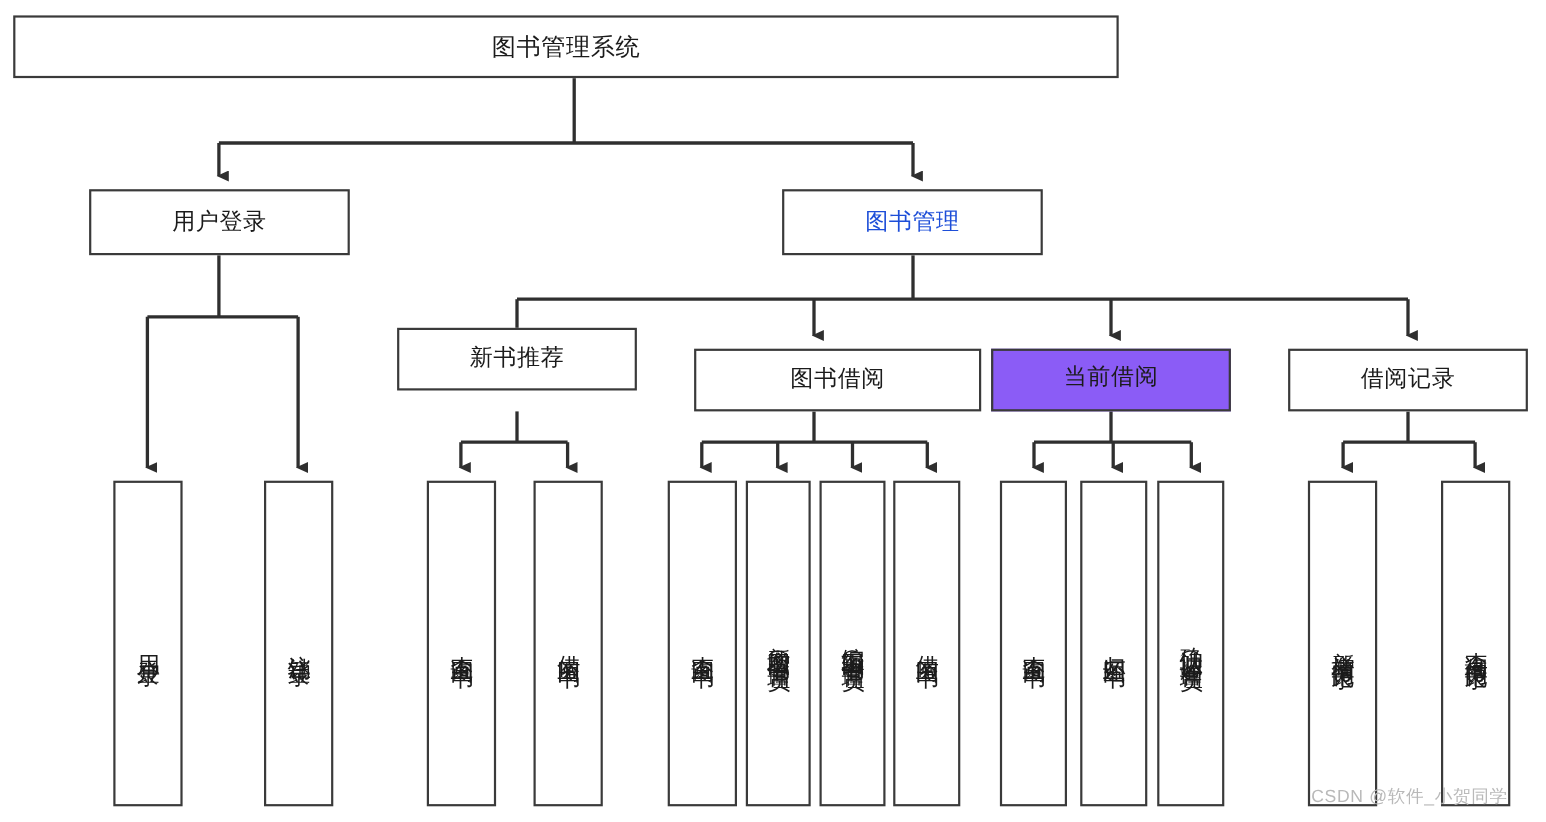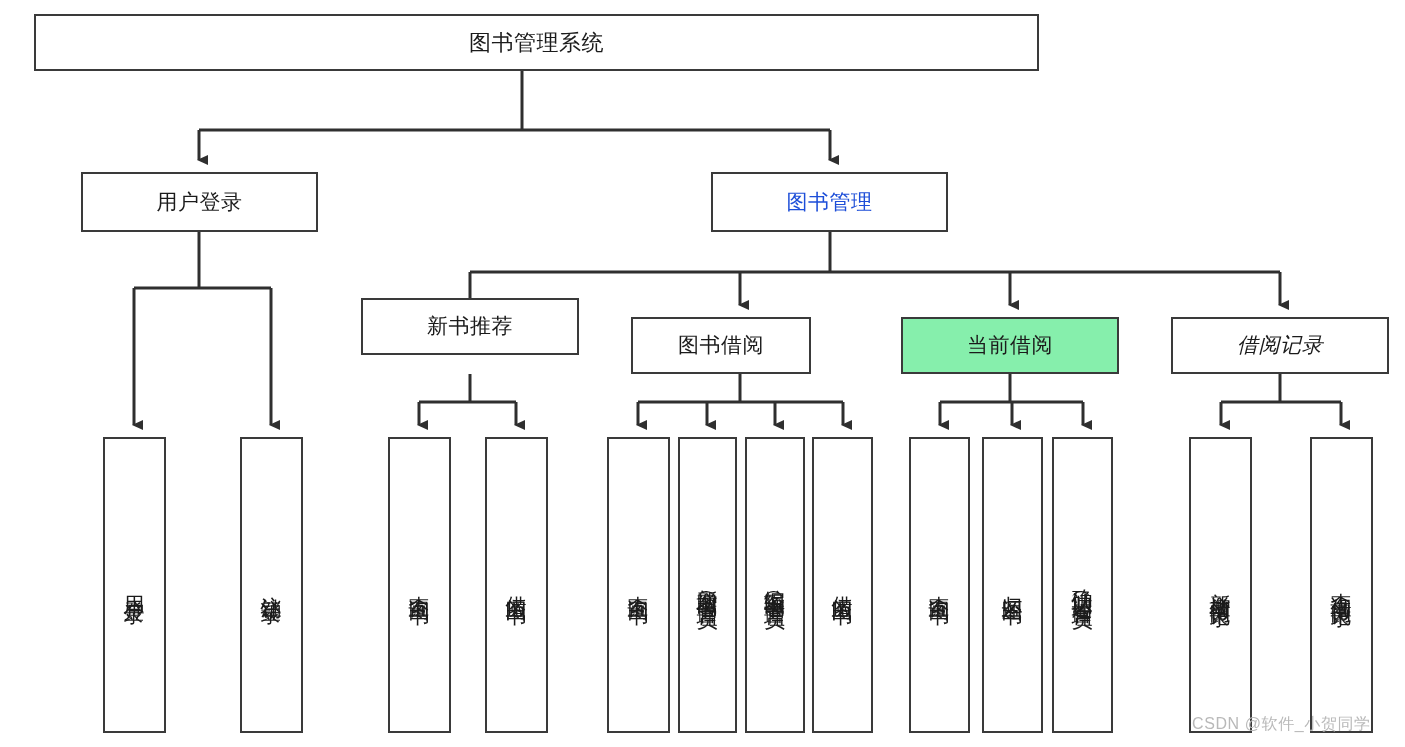--- a/index.html
+++ b/index.html
@@ -107,41 +107,41 @@
       <path d="M1012,402 L1012,425" marker-end="url(#arrow)"></path>
       <path d="M1083,402 L1083,425" marker-end="url(#arrow)"></path>
 
       <path d="M1280,374 L1280,402"></path>
       <path d="M1221,402 L1341,402"></path>
       <path d="M1221,402 L1221,425" marker-end="url(#arrow)"></path>
       <path d="M1341,402 L1341,425" marker-end="url(#arrow)"></path>
     </g>
   </svg>
 
-  <div class="node root" style="left: 34px; top: 14px; width: 1005px; height: 57px; border-color: rgb(58, 58, 58); background: rgb(255, 255, 255);">
+  <div class="node root" style="left: 12px; top: 14px; width: 1005px; height: 57px; border-color: rgb(58, 58, 58); background: rgb(255, 255, 255);">
     <span class="lbl" style="color: rgb(27, 27, 27);">图书管理系统</span>
   </div>
 
   <div class="node" style="left: 81px; top: 172px; width: 237px; height: 60px; border-color: rgb(58, 58, 58); background: rgb(255, 255, 255);">
     <span class="lbl" style="color: rgb(27, 27, 27);">用户登录</span>
   </div>
   <div class="node" style="left: 711px; top: 172px; width: 237px; height: 60px; border-color: rgb(58, 58, 58); background: rgb(255, 255, 255);">
     <span class="lbl" style="color: #1d4ed8;">图书管理</span>
   </div>
 
   <div class="node" style="left: 361px; top: 298px; width: 218px; height: 57px; border-color: rgb(58, 58, 58); background: rgb(255, 255, 255);">
     <span class="lbl" style="color: rgb(27, 27, 27);">新书推荐</span>
   </div>
-  <div class="node" style="left: 631px; top: 317px; width: 180px; height: 57px; border-color: rgb(58, 58, 58); background: rgb(255, 255, 255);">
+  <div class="node" style="left: 631px; top: 317px; width: 261px; height: 57px; border-color: rgb(58, 58, 58); background: rgb(255, 255, 255);">
     <span class="lbl" style="color: rgb(27, 27, 27);">图书借阅</span>
   </div>
-  <div class="node" style="left: 901px; top: 317px; width: 218px; height: 57px; border-color: rgb(58, 58, 58); background: #86efac;">
+  <div class="node" style="left: 901px; top: 317px; width: 218px; height: 57px; border-color: rgb(58, 58, 58); background: #8b5cf6; font-family: Liberation Mono, monospace;">
     <span class="lbl" style="color: rgb(27, 27, 27);">当前借阅</span>
   </div>
-  <div class="node" style="left: 1171px; top: 317px; width: 218px; height: 57px; border-color: rgb(58, 58, 58); background: rgb(255, 255, 255); font-style: italic;">
+  <div class="node" style="left: 1171px; top: 317px; width: 218px; height: 57px; border-color: rgb(58, 58, 58); background: rgb(255, 255, 255);">
     <span class="lbl" style="color: rgb(27, 27, 27);">借阅记录</span>
   </div>
 
   <div class="node vertical" style="left: 103px; top: 437px; width: 63px; height: 296px; border-color: rgb(58, 58, 58); background: rgb(255, 255, 255);">
     <span class="lbl" style="color: rgb(27, 27, 27);">用户登录</span>
   </div>
   <div class="node vertical" style="left: 240px; top: 437px; width: 63px; height: 296px; border-color: rgb(58, 58, 58); background: rgb(255, 255, 255);">
     <span class="lbl" style="color: rgb(27, 27, 27);">注销登录</span>
   </div>
 

